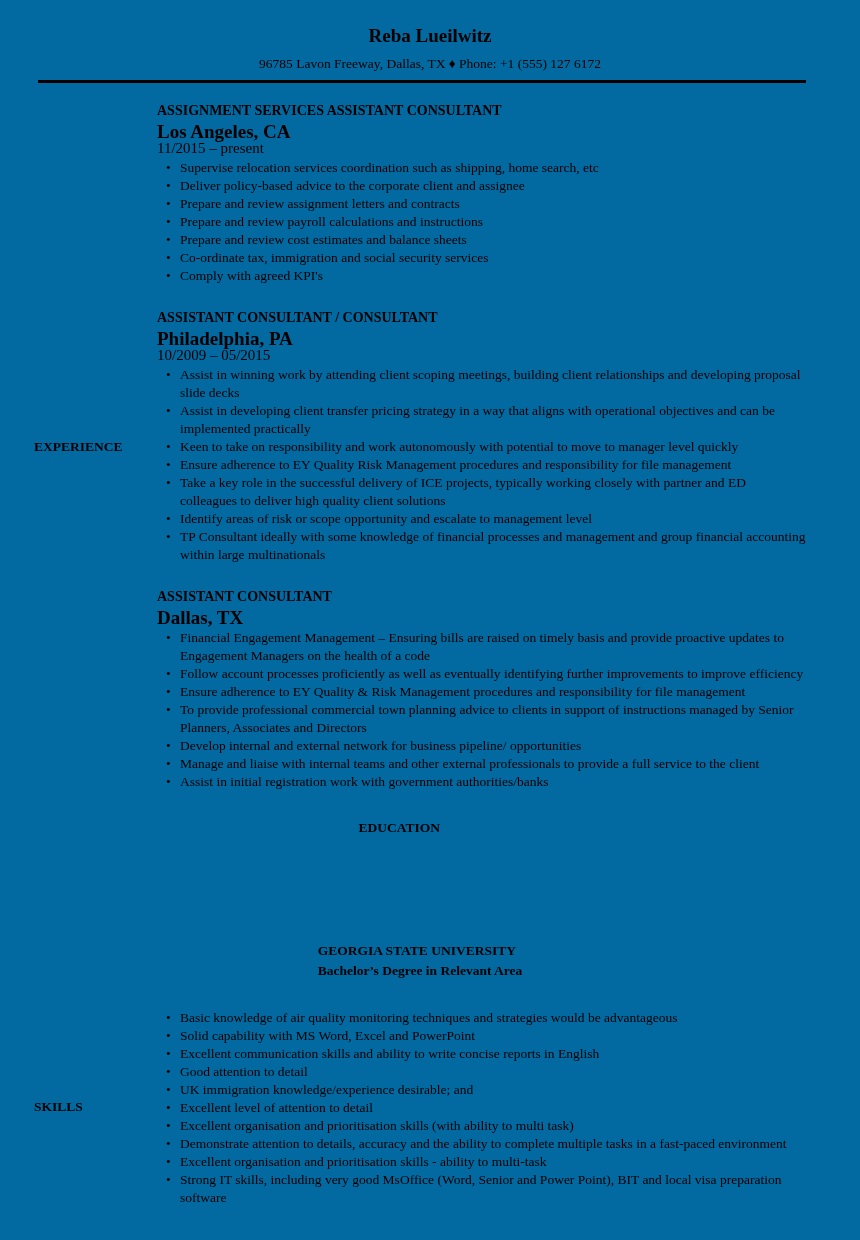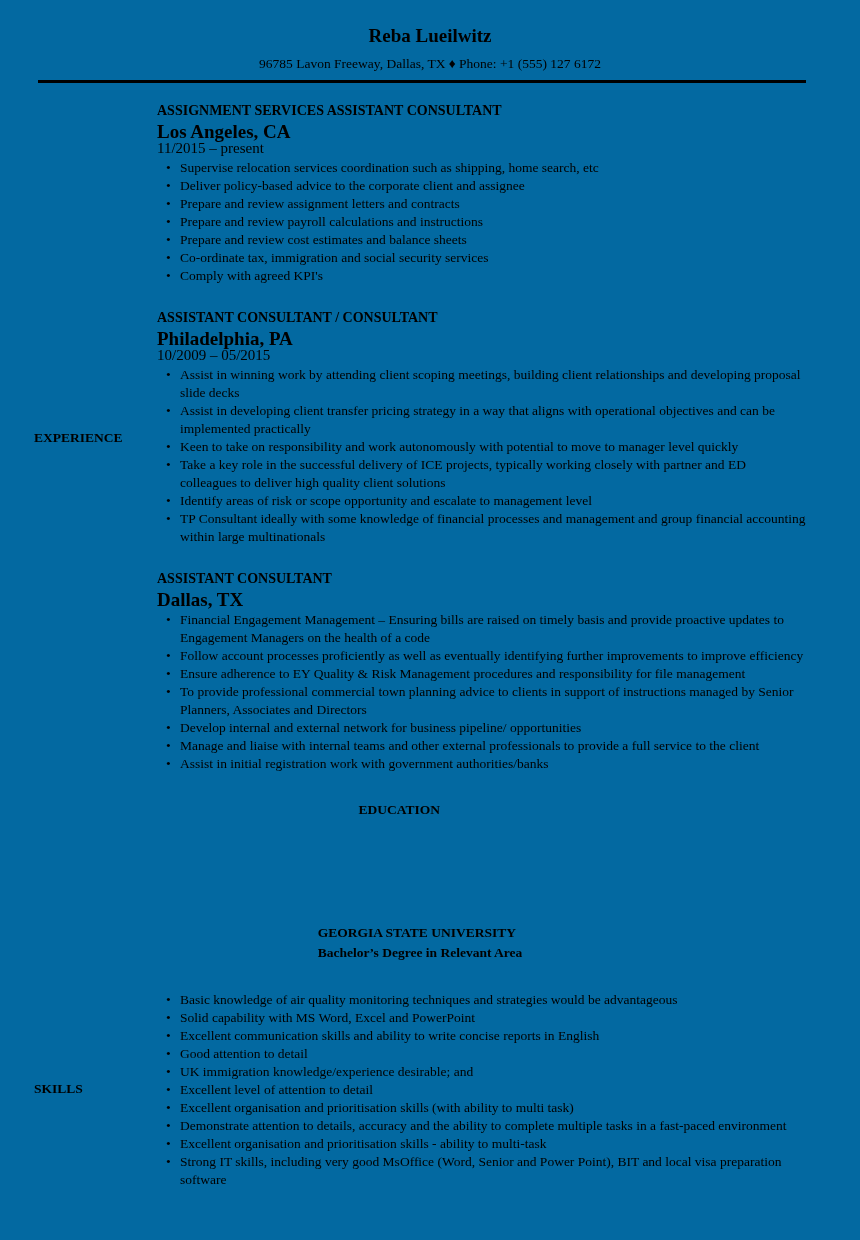--- a/index.html
+++ b/index.html
@@ -125,20 +125,21 @@
           </article>
 
           <article class="job">
             <h3 class="job-title">ASSISTANT CONSULTANT / CONSULTANT</h3>
             <div class="job-location">Philadelphia, PA</div>
             <div class="job-dates">10/2009 – 05/2015</div>
             <ul class="bullets">
               <li class="bullet-item">Assist in winning work by attending client scoping meetings, building client relationships and developing proposal slide decks</li>
               <li class="bullet-item">Assist in developing client transfer pricing strategy in a way that aligns with operational objectives and can be implemented practically</li>
               <li class="bullet-item">Keen to take on responsibility and work autonomously with potential to move to manager level quickly</li>
+              <li class="bullet-item">Ensure adherence to EY Quality Risk Management procedures and responsibility for file management</li>
               <li class="bullet-item">Take a key role in the successful delivery of ICE projects, typically working closely with partner and ED colleagues to deliver high quality client solutions</li>
               <li class="bullet-item">Identify areas of risk or scope opportunity and escalate to management level</li>
               <li class="bullet-item">TP Consultant ideally with some knowledge of financial processes and management and group financial accounting within large multinationals</li>
             </ul>
           </article>
 
           <article class="job">
             <h3 class="job-title">ASSISTANT CONSULTANT</h3>
             <div class="job-location">Dallas, TX</div>
             <ul class="bullets">

